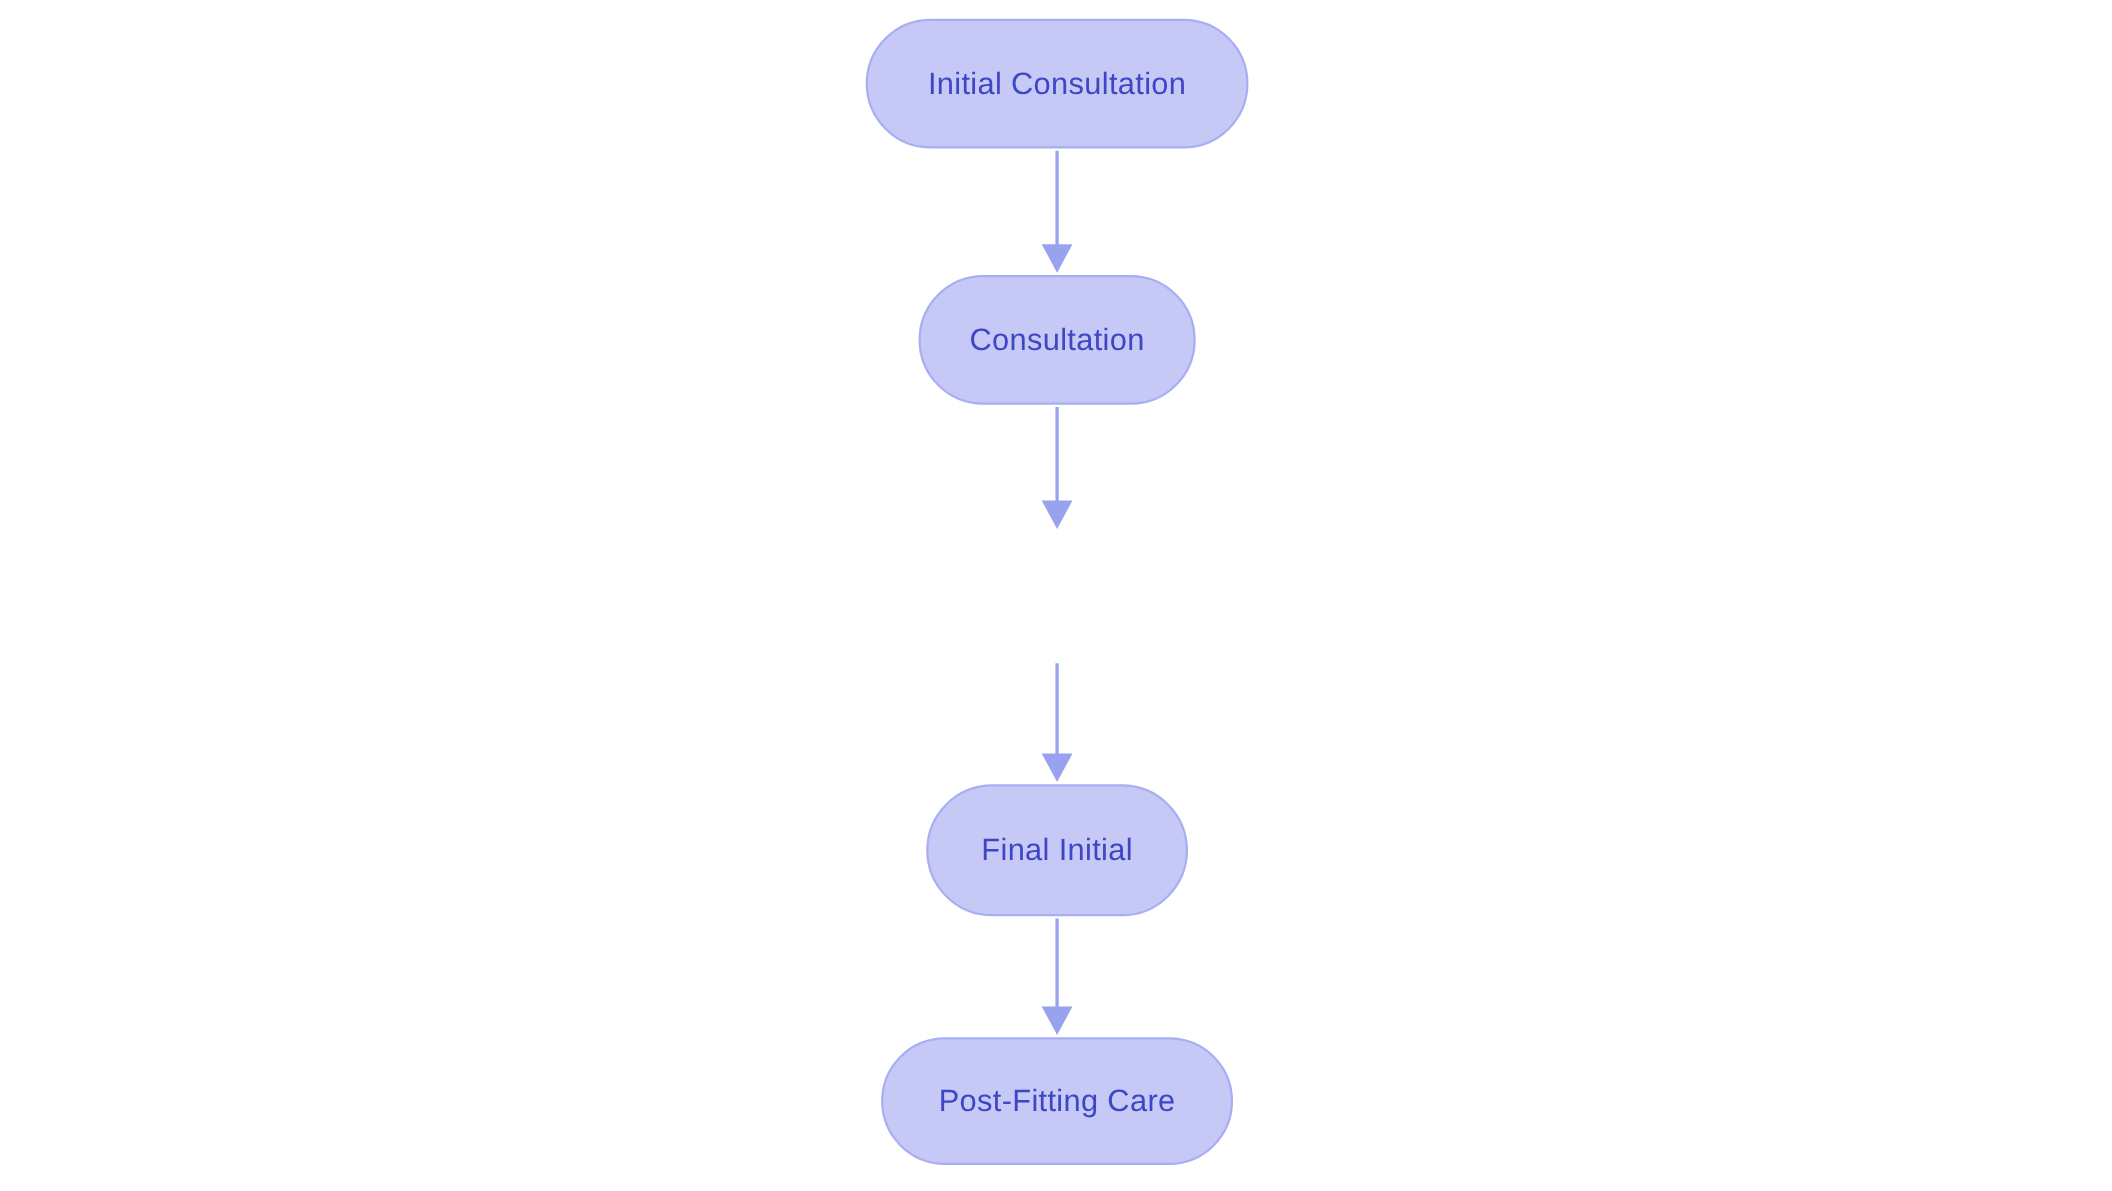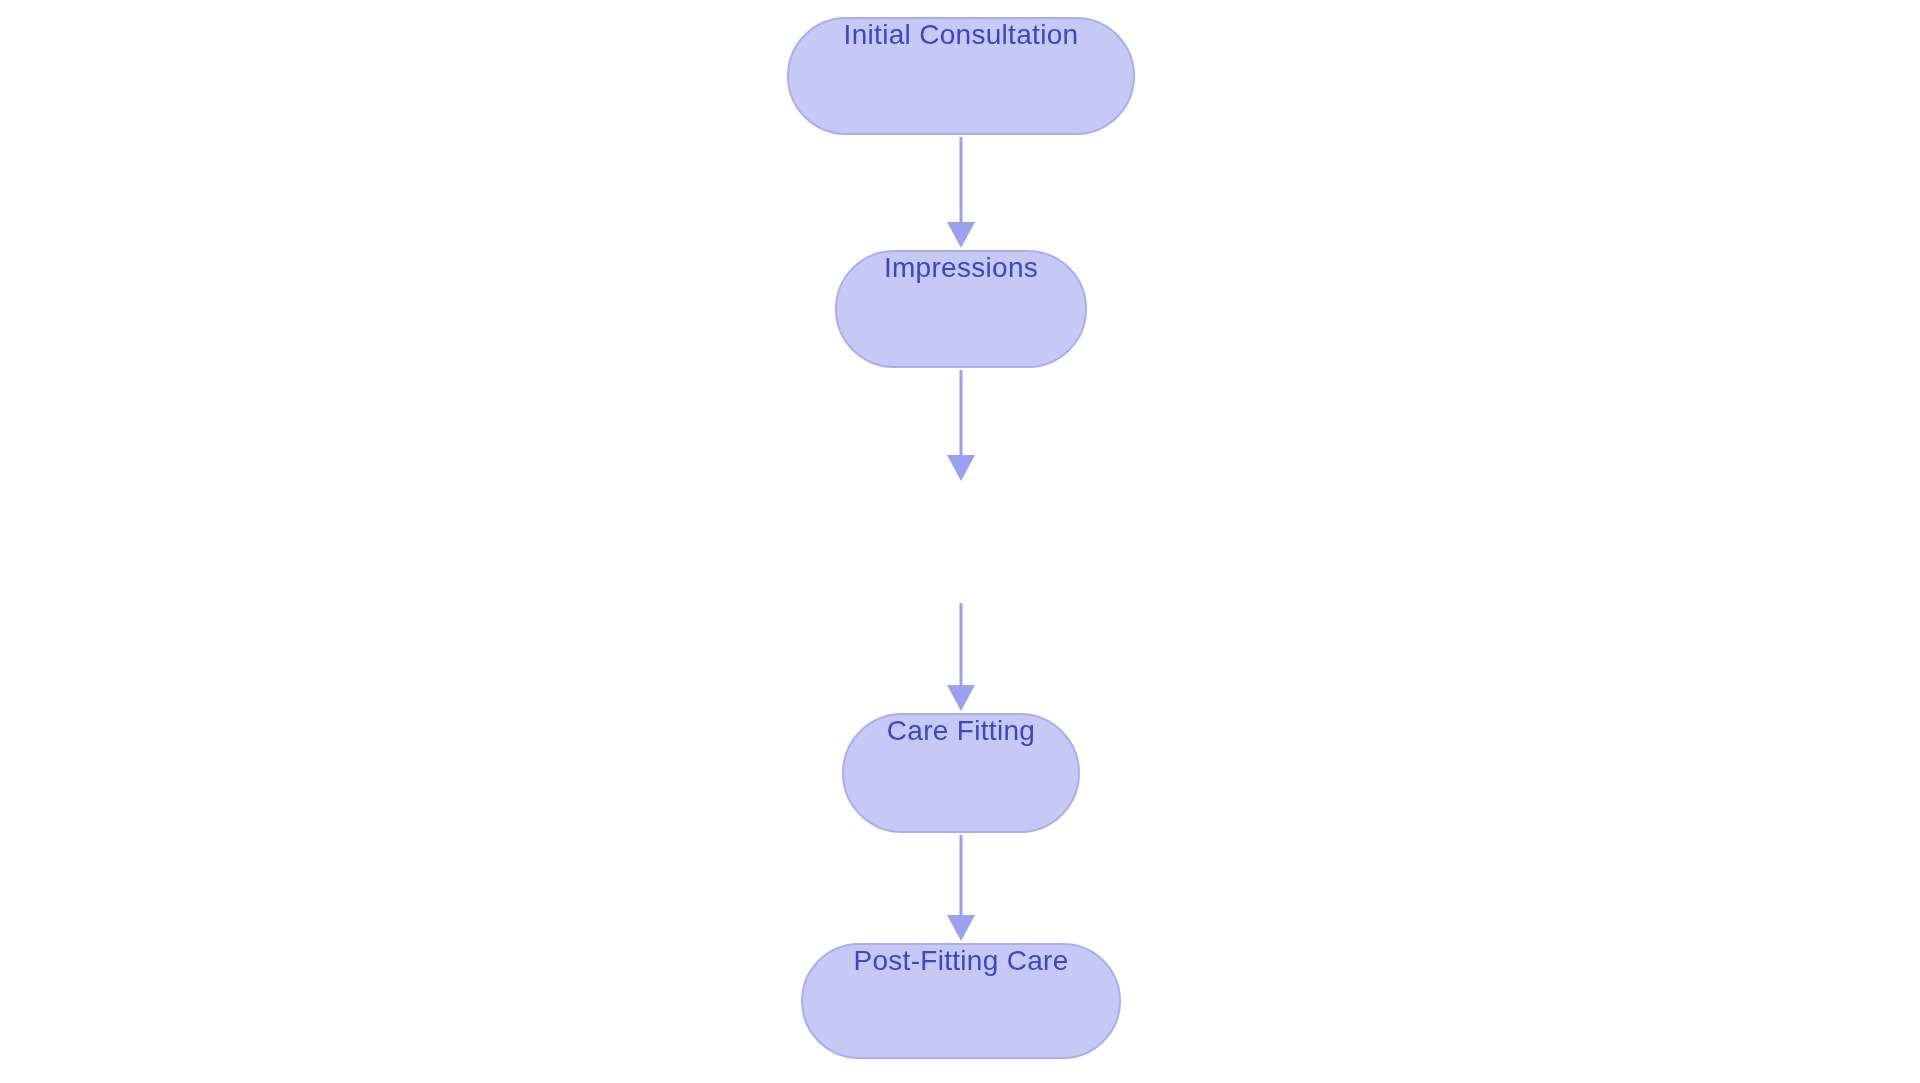--- a/index.html
+++ b/index.html
@@ -23,21 +23,21 @@
     overflow: hidden;
   }
   .node {
     position: absolute;
     left: 961px;
     transform: translateX(-50%);
     background: var(--node-fill);
     border: 2px solid var(--node-border);
     border-radius: 60px;
     display: flex;
-    align-items: flex-start;
+    align-items: center;
     justify-content: center;
   }
   .node .label {
     color: var(--text);
     font-size: 28px;
     font-weight: 400;
     letter-spacing: 0.3px;
     white-space: nowrap;
   }
   .n1 { top: 17px;  width: 348px; height: 118px; }
@@ -84,30 +84,30 @@
 
 <div class="canvas">
 
   <div class="node n1">
     <span class="label">Initial Consultation</span>
   </div>
 
   <div class="arrow a1"></div>
 
   <div class="node n2">
-    <span class="label">Impressions</span>
+    <span class="label">Consultation</span>
   </div>
 
   <div class="arrow a2"></div>
 
 
   <div class="arrow a3"></div>
 
   <div class="node n4">
-    <span class="label">Care Fitting</span>
+    <span class="label">Final Initial</span>
   </div>
 
   <div class="arrow a4"></div>
 
   <div class="node n5">
     <span class="label">Post-Fitting Care</span>
   </div>
 
 </div>
 

